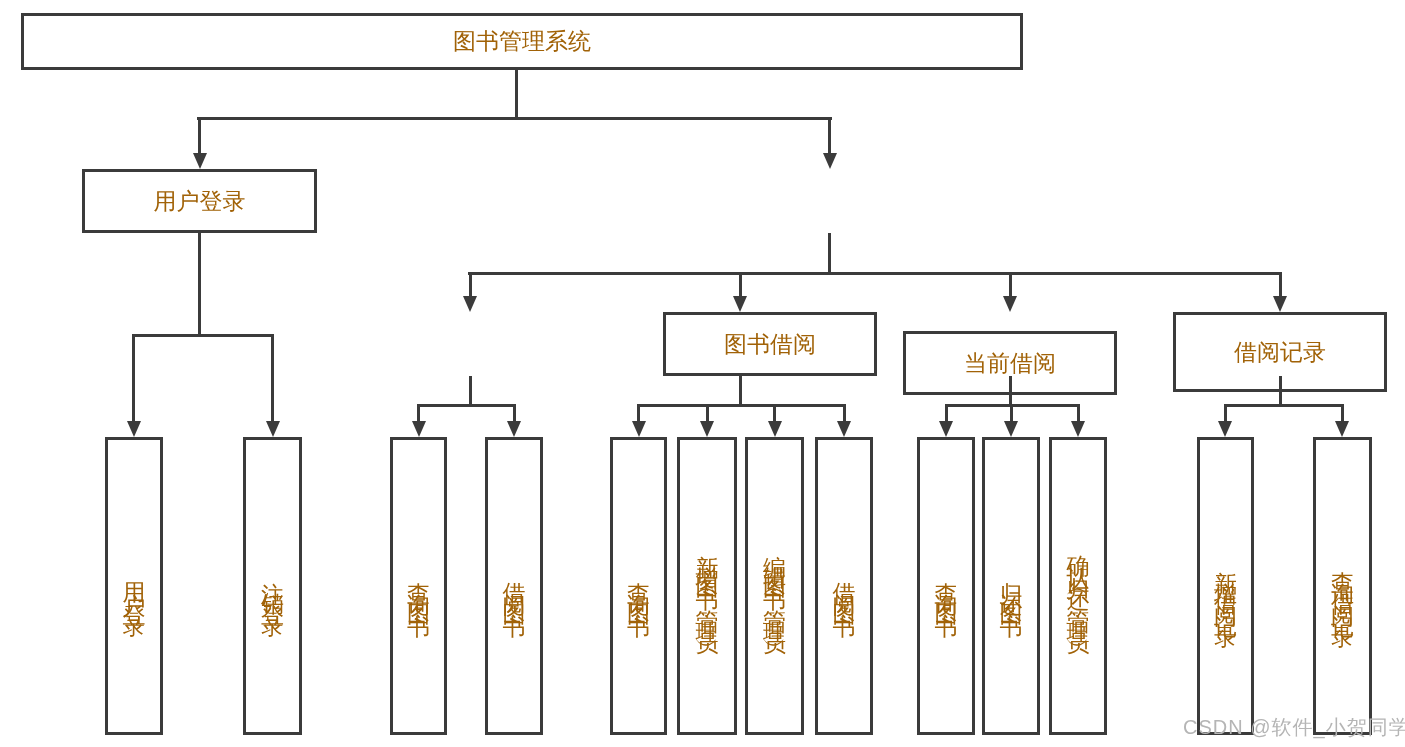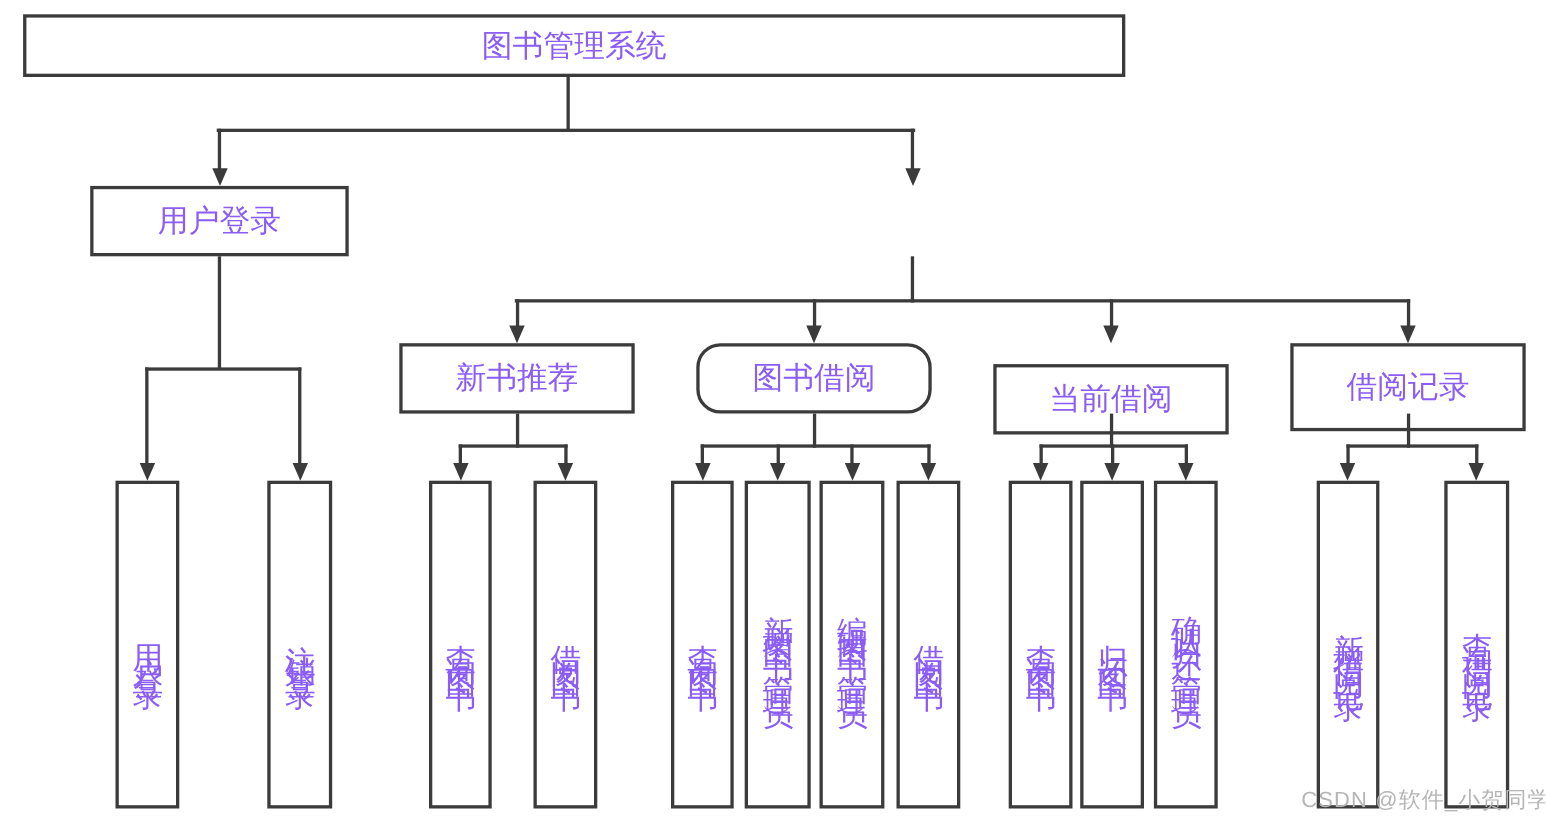--- a/index.html
+++ b/index.html
@@ -3,21 +3,21 @@
 <meta charset="utf-8">
 <style>
   html,body{margin:0;padding:0;background:#ffffff;}
   .canvas{
     position:relative;width:1405px;height:747px;background:#ffffff;overflow:hidden;
     font-family:"Liberation Sans","DejaVu Sans",sans-serif;color:#333333;
   }
   .box{
     position:absolute;box-sizing:border-box;border:3px solid #3b3b3b;background:#ffffff;
     display:flex;align-items:center;justify-content:center;text-align:center;
-    font-size:28px;color:#8b5cf6;white-space:nowrap;
+    font-size:23px;color:#a16207;white-space:nowrap;
   }
   .vbox{
     writing-mode:vertical-rl;text-orientation:mixed;letter-spacing:11px;line-height:1;
   }
   .line{position:absolute;background:#3b3b3b;}
   .arrow{
     position:absolute;width:0;height:0;
     border-left:7px solid transparent;border-right:7px solid transparent;
     border-top:16px solid #3b3b3b;
   }
@@ -57,24 +57,21 @@
   <div class="line" style="left:468px;top:272px;width:814px;height:3px;"></div>
   <div class="line" style="left:469px;top:272px;width:3px;height:26px;"></div>
   <div class="arrow" style="left:463px;top:296px;"></div>
   <div class="line" style="left:739px;top:272px;width:3px;height:26px;"></div>
   <div class="arrow" style="left:733px;top:296px;"></div>
   <div class="line" style="left:1009px;top:272px;width:3px;height:26px;"></div>
   <div class="arrow" style="left:1003px;top:296px;"></div>
   <div class="line" style="left:1279px;top:272px;width:3px;height:26px;"></div>
   <div class="arrow" style="left:1273px;top:296px;"></div>
 
-  <div class="box" style="left:363px;top:312px;width:214px;height:64px;">
-    <span>新书推荐</span>
-  </div>
-  <div class="box" style="left:633px;top:312px;width:214px;height:64px;border-radius:22px;">
+  <div class="box" style="left:663px;top:312px;width:214px;height:64px;">
     <span>图书借阅</span>
   </div>
   <div class="box" style="left:903px;top:312px;width:214px;height:64px;margin-top:19px;">
     <span>当前借阅</span>
   </div>
   <div class="box" style="left:1173px;top:312px;width:214px;height:80px;">
     <span>借阅记录</span>
   </div>
 
   <div class="line" style="left:469px;top:376px;width:3px;height:31px;"></div>

